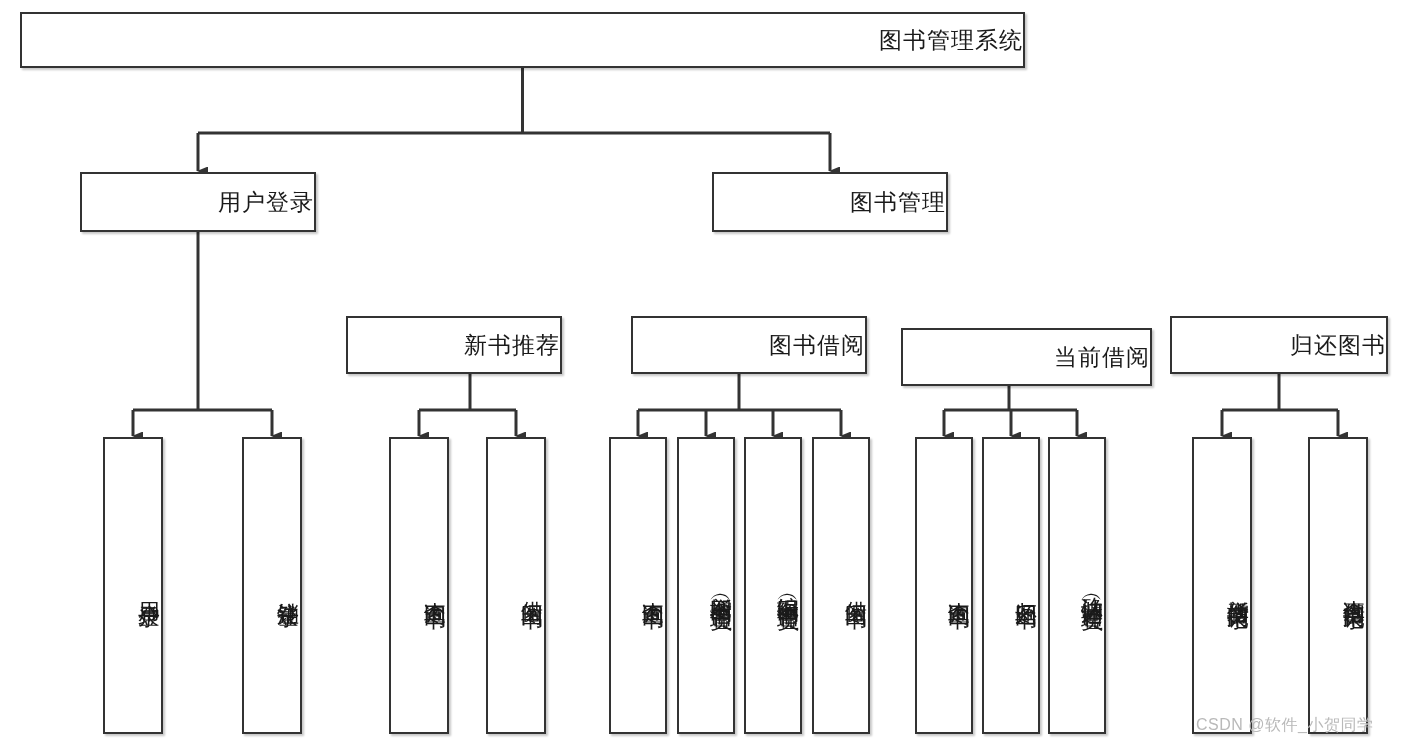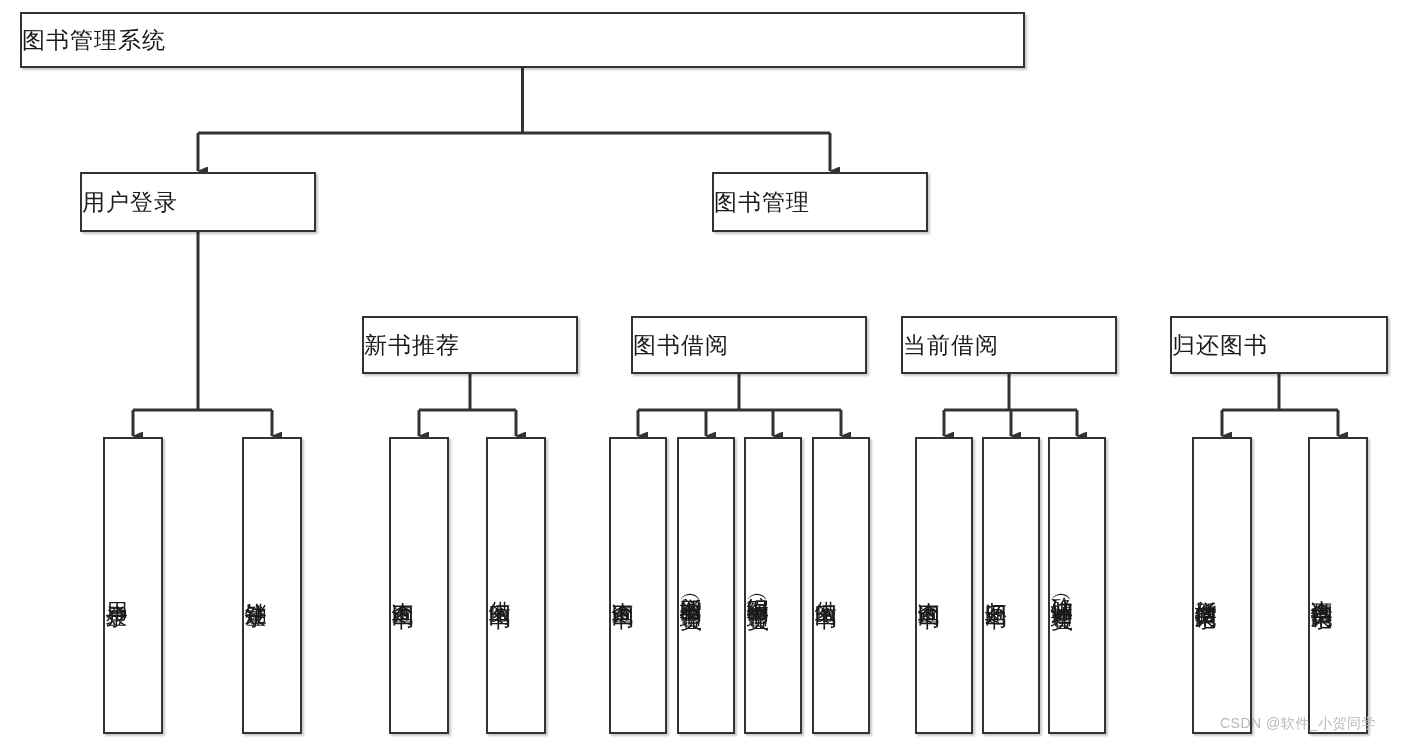--- a/index.html
+++ b/index.html
@@ -9,21 +9,21 @@
   }
   #diagram-root{position:relative;width:1405px;height:747px;}
   svg.edges{position:absolute;left:0;top:0;width:1405px;height:747px;pointer-events:none;}
   .node{
     position:absolute;
     background:#ffffff;
     border:2px solid #333333;
     box-sizing:border-box;
     display:flex;
     align-items:center;
-    justify-content:flex-start;
+    justify-content:flex-end;
     box-shadow:2px 2px 2px rgba(0,0,0,0.22);
   }
   .node .label{
     color:#1a1a1a;
     line-height:1.08;
     text-align:center;
     white-space:pre-wrap;
   }
   .node.horizontal .label{
     writing-mode:horizontal-tb;
@@ -33,25 +33,24 @@
   .node.vertical .label{
     writing-mode:vertical-rl;
     text-orientation:upright;
     font-size:22px;
     letter-spacing:2px;
     padding-top:4px;
   }
   .watermark{
     position:absolute;
     color:#b9b9b9;
-    font-size:14px;
+    font-size:16px;
     letter-spacing:0.5px;
     white-space:nowrap;
     user-select:none;
-    margin-left:24px;
   }
 </style>
 </head>
 <body>
 
 <div id="diagram-root">
   <svg class="edges" viewBox="0 0 1405 747">
     <defs>
       <marker id="arrowhead" markerWidth="9" markerHeight="11" refX="4.5" refY="10" orient="auto" markerUnits="userSpaceOnUse">
         <path d="M0,0 L9,0 L4.5,11 Z" fill="#333333"></path>
@@ -93,36 +92,36 @@
         <path d="M1338 410 L1338 436" stroke="#333333" stroke-width="3" fill="none" marker-end="url(#arrowhead)"></path>
       </g>
   </svg>
   <div id="node-layer">
       <div class="node horizontal" style="left: 20px; top: 12px; width: 1005px; height: 56px;">
         <span class="label">图书管理系统</span>
       </div>
       <div class="node horizontal" style="left: 80px; top: 172px; width: 236px; height: 60px;">
         <span class="label">用户登录</span>
       </div>
-      <div class="node horizontal" style="left: 712px; top: 172px; width: 216px; height: 60px;">
+      <div class="node horizontal" style="left: 712px; top: 172px; width: 236px; height: 60px;">
         <span class="label">图书管理</span>
       </div>
       <div class="node vertical" style="left: 103px; top: 437px; width: 60px; height: 297px;">
         <span class="label">用户登录</span>
       </div>
       <div class="node vertical" style="left: 242px; top: 437px; width: 60px; height: 297px;">
         <span class="label">注销登录</span>
       </div>
-      <div class="node horizontal" style="left: 362px; top: 316px; width: 216px; height: 58px;">
+      <div class="node horizontal" style="left: 346px; top: 316px; width: 216px; height: 58px;">
         <span class="label">新书推荐</span>
       </div>
       <div class="node horizontal" style="left: 631px; top: 316px; width: 236px; height: 58px;">
         <span class="label">图书借阅</span>
       </div>
-      <div class="node horizontal" style="left: 901px; top: 316px; width: 216px; height: 58px;">
+      <div class="node horizontal" style="left: 901px; top: 328px; width: 251px; height: 58px;">
         <span class="label">当前借阅</span>
       </div>
       <div class="node horizontal" style="left: 1170px; top: 316px; width: 218px; height: 58px;">
         <span class="label">归还图书</span>
       </div>
       <div class="node vertical" style="left: 389px; top: 437px; width: 60px; height: 297px;">
         <span class="label">查询图书</span>
       </div>
       <div class="node vertical" style="left: 486px; top: 437px; width: 60px; height: 297px;">
         <span class="label">借阅图书</span>

